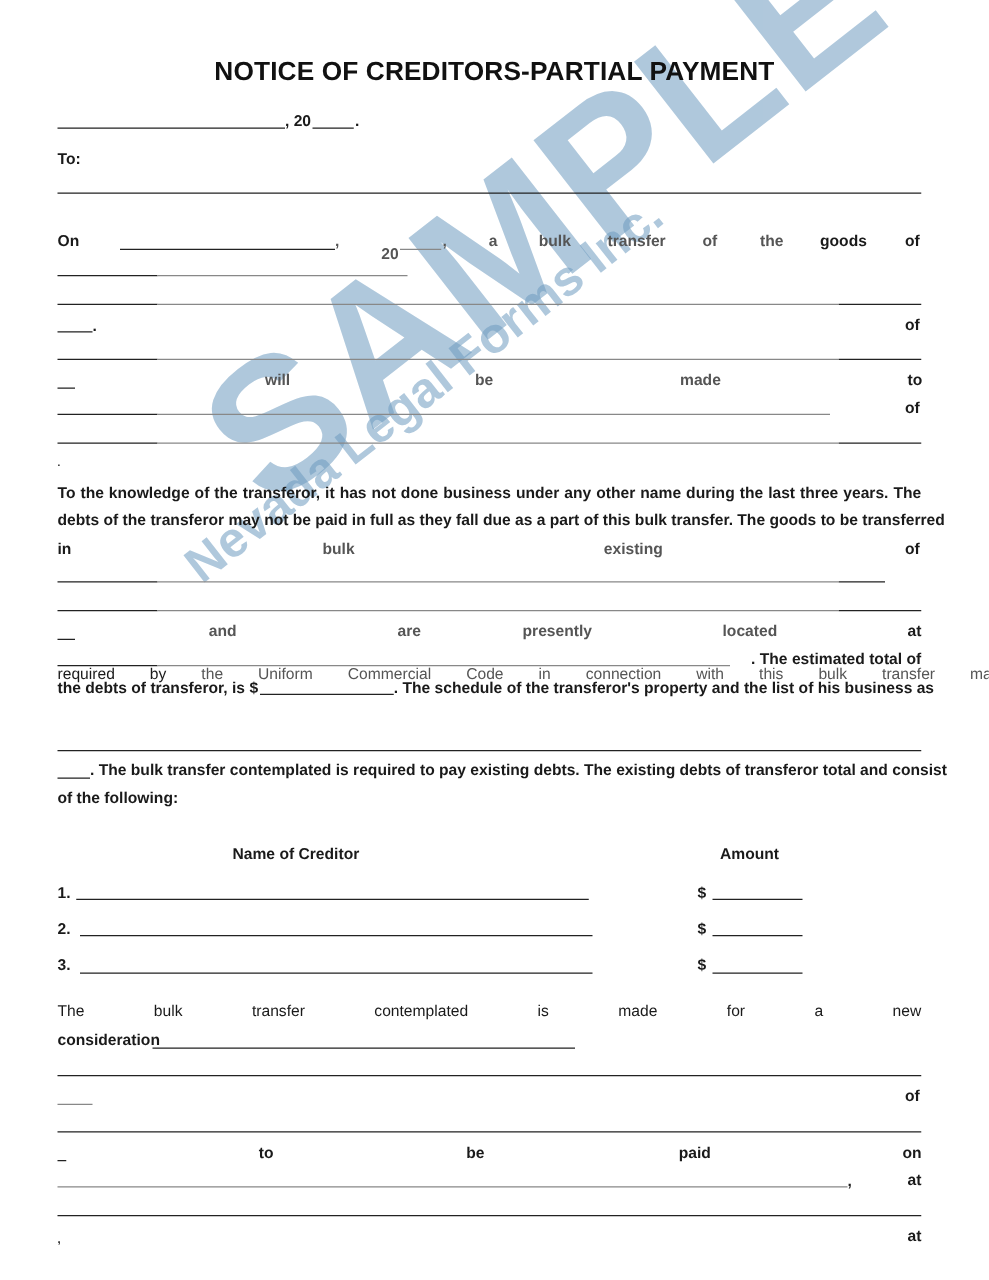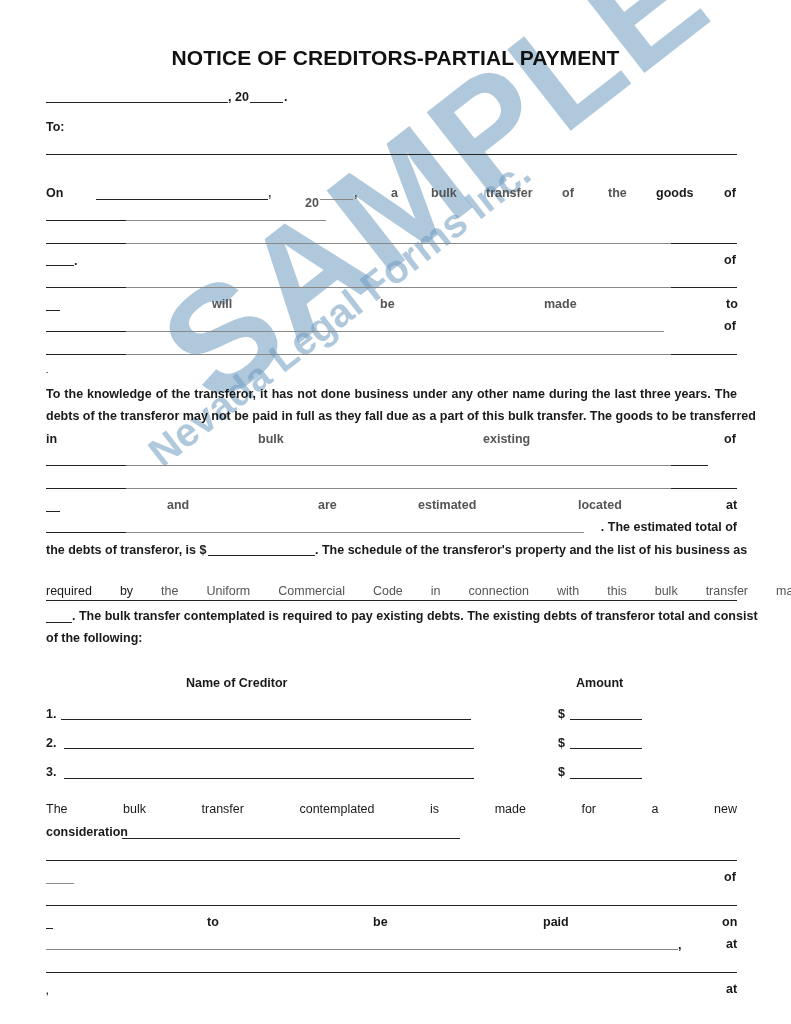--- a/index.html
+++ b/index.html
@@ -91,33 +91,33 @@
 <div class="line gray" style="left:126px; top:465px; width:545px;"></div>
 <div class="line" style="left:671px; top:465px; width:37px;"></div>
 
 <div class="line" style="left:46px; top:488px; width:80px;"></div>
 <div class="line gray" style="left:126px; top:488px; width:545px;"></div>
 <div class="line" style="left:671px; top:488px; width:66px;"></div>
 
 <div class="line" style="left:46px; top:511px; width:14px;"></div>
 <div class="txt muted" style="left:167px; top:498px;">and</div>
 <div class="txt muted" style="left:294px; top:498px;margin-left:24px;">are</div>
-<div class="txt muted" style="left:418px; top:498px;">estimated</div>
+<div class="txt muted" style="left:418px; top:498px;">presently</div>
 <div class="txt muted" style="left:578px; top:498px;">located</div>
 <div class="txt" style="left:726px; top:498px;">at</div>
 
 <div class="line" style="left:46px; top:532px; width:80px;"></div>
 <div class="line gray" style="left:126px; top:532px; width:458px;"></div>
 <div class="txt" style="left:585px; top:520px; width:152px; text-align:right;">. The estimated total of</div>
 
 <div class="txt" style="left:46px; top:543px;">the debts of transferor, is  $</div>
 <div class="line" style="left:208px; top:555px; width:107px;"></div>
 <div class="txt" style="left:315px; top:543px; width:422px; text-align:justify; text-align-last:justify;">. The schedule of the transferor's property and the list of his business as</div>
 
-<div class="row" style="top:584px;gap:28px;">
+<div class="row" style="top:532px;gap:28px;">
   <span>required</span>
   <span>by</span>
   <span class="muted">the</span>
   <span class="muted">Uniform</span>
   <span class="muted">Commercial</span>
   <span class="muted">Code</span>
   <span class="muted">in</span>
   <span class="muted">connection</span>
   <span class="muted">with</span>
   <span class="muted">this</span>

